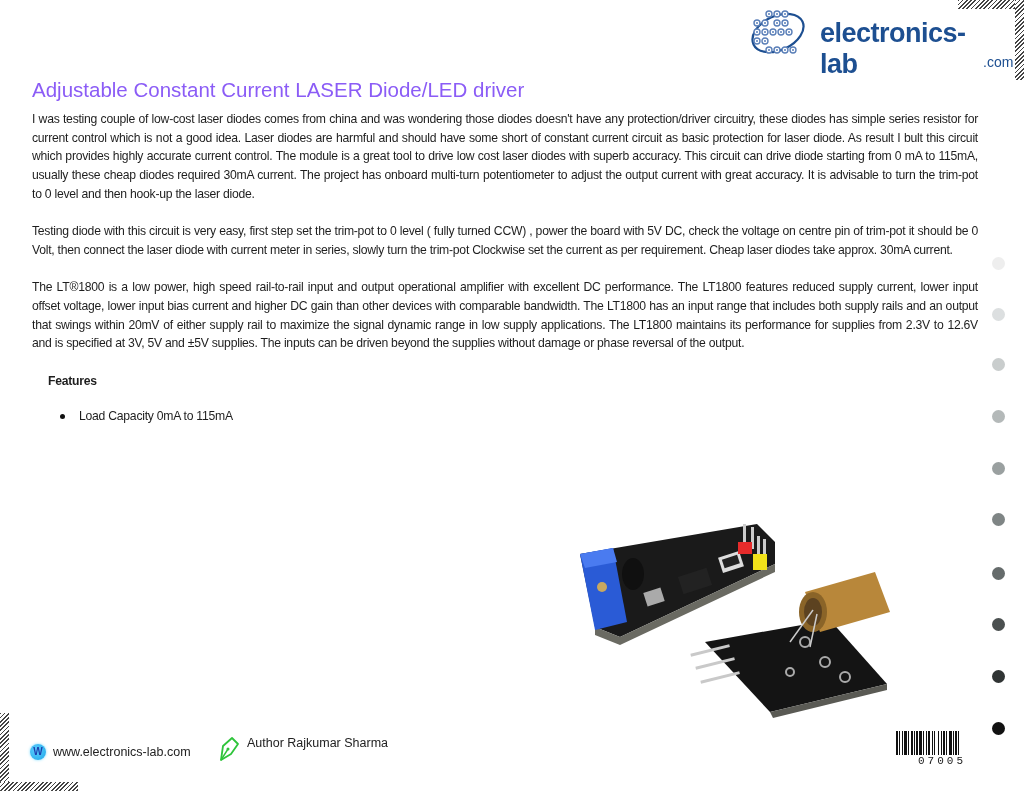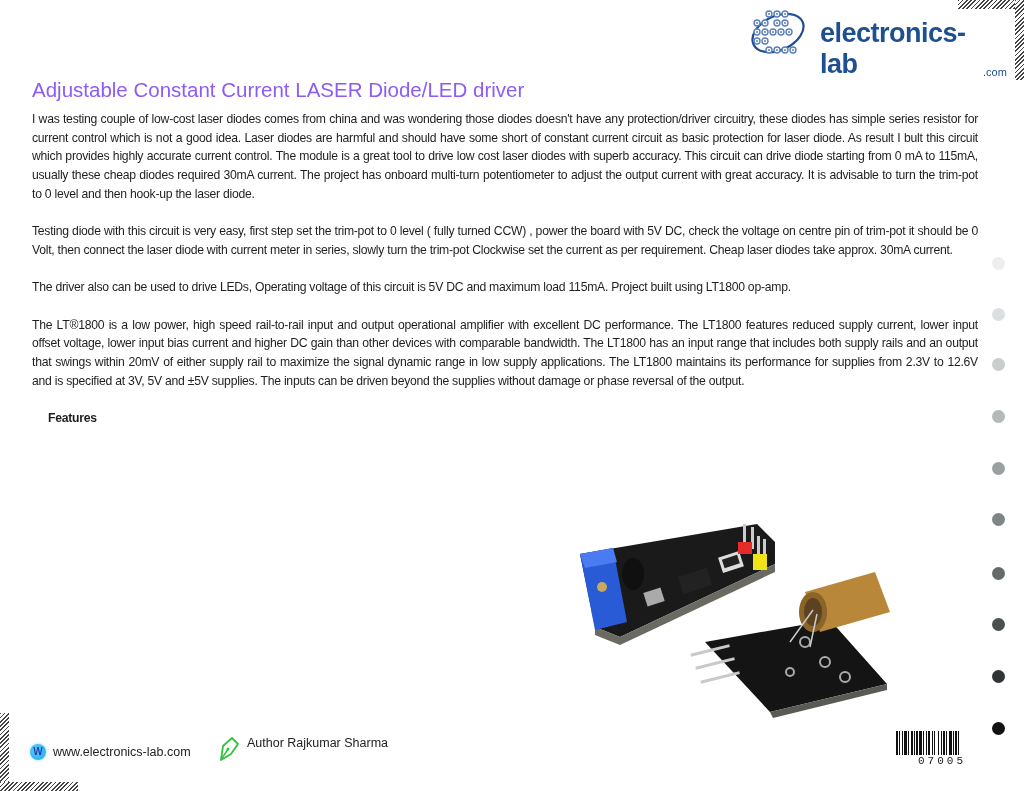--- a/index.html
+++ b/index.html
@@ -28,21 +28,21 @@
     background: repeating-linear-gradient(135deg, #444 0 1.2px, #fff 1.2px 3px);
   }
 
   .logo { position: absolute; left: 750px; top: 8px; width: 210px; height: 52px; }
   .logo-mark { position: absolute; left: 0; top: 0; width: 56px; height: 50px; }
   .logo-text {
     position: absolute; left: 70px; top: 10px; font-size: 27px; font-weight: bold;
     color: #1d4f91; letter-spacing: -0.5px;
   }
   .logo-com {
-    position: absolute; left: 233px; top: 58px; font-size: 11px; color: #1d4f91;
+    position: absolute; left: 233px; top: 46px; font-size: 14px; color: #1d4f91;
   }
 
   .title {
     position: absolute; left: 32px; top: 78px; margin: 0;
     font-size: 20.5px; font-weight: normal; color: #8b5cf6;
   }
   .body {
     position: absolute; left: 32px; top: 110px; width: 946px;
     font-size: 12.2px; line-height: 18.7px; color: #1e1e1e;
     font-family: Liberation Sans, sans-serif; letter-spacing: -0.25px;
@@ -135,24 +135,24 @@
   </svg>
   <span class="logo-text">electronics-lab</span>
   <span class="logo-com">.com</span>
 </div>
 
 <h1 class="title">Adjustable Constant Current LASER Diode/LED driver</h1>
 
 <div class="body">
   <p>I was testing couple of low-cost laser diodes comes from china and was wondering those diodes doesn't have any protection/driver circuitry, these  diodes has  simple series resistor for current control which is not a good idea. Laser diodes are harmful and should have some short of constant current circuit as basic protection for laser diode. As result I bult this circuit which provides highly accurate current control.  The module is a great tool to drive low cost laser diodes with superb accuracy. This circuit can drive diode starting from 0 mA to 115mA, usually these cheap diodes required 30mA current. The project has onboard multi-turn potentiometer to adjust the output current with great accuracy. It is advisable to turn the trim-pot to 0 level and then hook-up the laser diode.</p>
   <p>Testing diode with this circuit is very easy, first step set the trim-pot to 0 level ( fully turned CCW) , power the board with 5V DC, check the voltage on centre pin of trim-pot it should be  0 Volt, then  connect the laser diode with current meter in series, slowly turn the trim-pot Clockwise set the current as per requirement.  Cheap laser diodes take approx. 30mA current.</p>
-  <p>The driver also can be used to drive LEDs, Operating voltage of this circuit is 5V DC and maximum load 115mA. Project built using LT1800 op-amp.</p>
   <p>The LT®1800 is a low power, high speed rail-to-rail input and output operational amplifier with excellent DC performance. The LT1800 features reduced supply current, lower input offset voltage, lower input bias current and higher DC gain than other devices with comparable bandwidth. The LT1800 has an input range that includes both supply rails and an output that swings within 20mV of either supply rail to maximize the signal dynamic range in low supply applications. The LT1800 maintains its performance for supplies from 2.3V to 12.6V and is specified at 3V, 5V and ±5V supplies. The inputs can be driven beyond the supplies without damage or phase reversal of the output.</p>
   <div class="features-h">Features</div>
   <ul class="features">
+    <li>Load Capacity 0mA to 115mA</li>
   </ul>
 </div>
 
 <div class="dots" id="dots">
     <div class="dot" style="top: 7px; background: rgb(238, 238, 238);"></div>
     <div class="dot" style="top: 58px; background: rgb(220, 223, 224);"></div>
     <div class="dot" style="top: 108px; background: rgb(201, 205, 205);"></div>
     <div class="dot" style="top: 160px; background: rgb(180, 185, 185);"></div>
     <div class="dot" style="top: 212px; background: rgb(154, 160, 160);"></div>
     <div class="dot" style="top: 263px; background: rgb(127, 133, 133);"></div>

